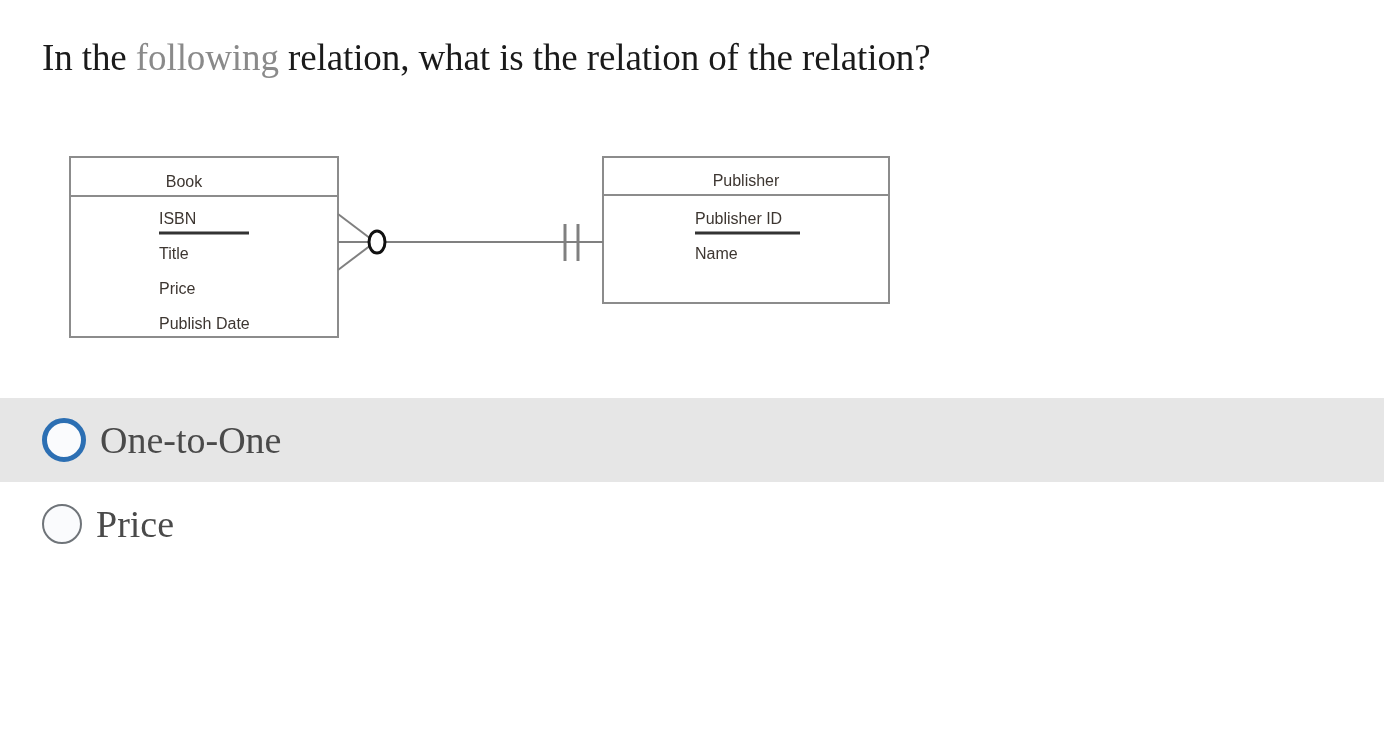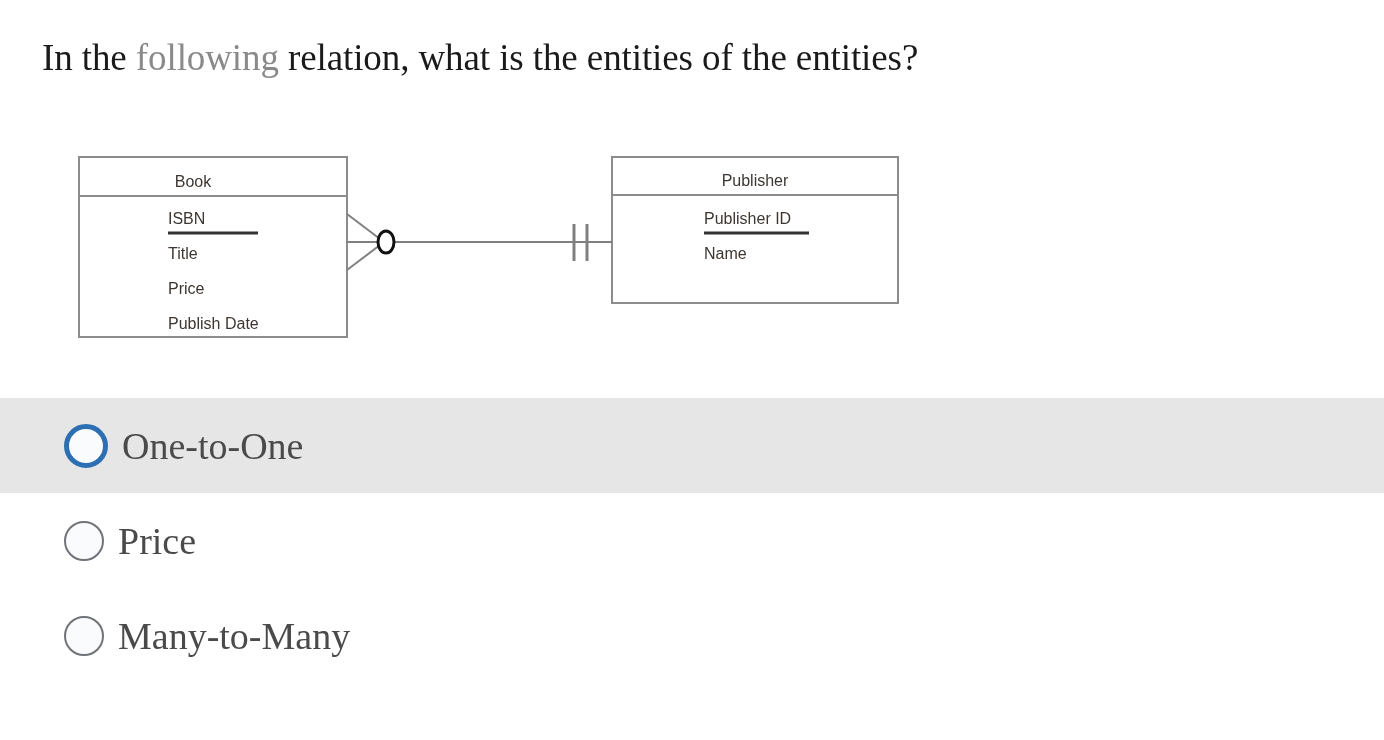--- a/index.html
+++ b/index.html
@@ -28,21 +28,21 @@
     letter-spacing: -0.1px;
   }
   #question-heading .muted {
     color: #8a8a8a;
     text-align: right;
   }
 
   
   #er-diagram {
     position: absolute;
-    left: 16px;
+    left: 7px;
     top: 0;
     width: 1140px;
     height: 390px;
   }
   #er-diagram svg {
     display: block;
   }
   .ent-title, .ent-attr {
     font-family: "Liberation Sans", sans-serif;
     fill: #3d3631;
@@ -60,22 +60,22 @@
   #answer-options {
     position: absolute;
     left: 0;
     top: 398px;
     width: 1384px;
   }
   .option-row {
     position: relative;
     display: flex;
     align-items: center;
-    height: 95px;
-    padding-left: 64px;
+    height: 84px;
+    padding-left: 42px;
     box-sizing: border-box;
   }
   .option-row.highlighted {
     background: #e6e6e6;
   }
   .radio {
     flex: 0 0 auto;
     width: 40px;
     height: 40px;
     border-radius: 50%;
@@ -94,21 +94,21 @@
     font-size: 38px;
     color: #4a4a4a;
     line-height: 1;
     white-space: nowrap;
   }
 </style>
 </head>
 <body>
 
 <div id="question-heading">
-  <span>In the </span><span class="muted">following</span><span> relation, what is the entities of the entities?</span>
+  <span>In the </span><span class="muted">following</span><span> relation, what is the relation of the relation?</span>
 </div>
 
 <div id="er-diagram">
   <svg width="1384" height="390" viewBox="0 0 1384 390" xmlns="http://www.w3.org/2000/svg">
 
     <g>
       <rect x="63" y="157" width="268" height="180" fill="#ffffff" stroke="#8c8c8c" stroke-width="2"></rect>
       <line x1="63" y1="196" x2="331" y2="196" stroke="#8c8c8c" stroke-width="2"></line>
       <text class="ent-title" x="177" y="187">Book</text>
       <text class="ent-attr" x="152" y="224">ISBN</text>
@@ -153,19 +153,15 @@
   <div class="option-row highlighted">
     <span class="radio"></span>
     <span class="option-label">One-to-One</span>
   </div>
 
   <div class="option-row">
     <span class="radio"></span>
     <span class="option-label">Price</span>
   </div>
 
-  <div class="option-row">
-    <span class="radio"></span>
-    <span class="option-label">Many-to-Many</span>
-  </div>
 
 
 </div>
 
 </body></html>

